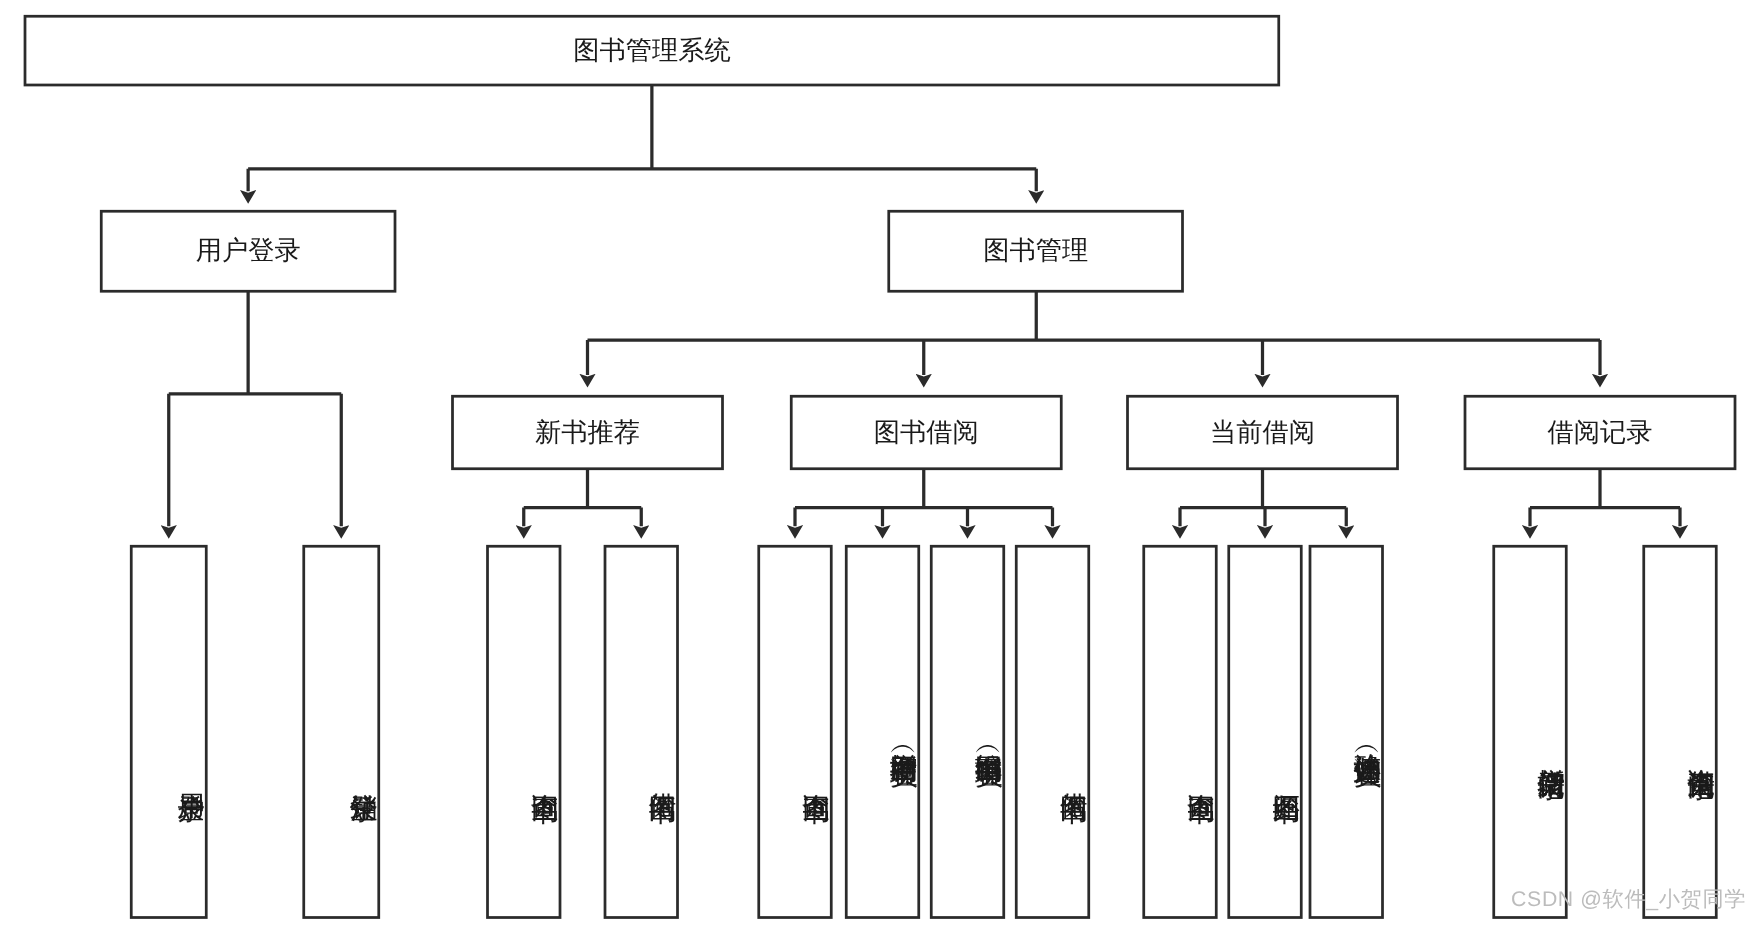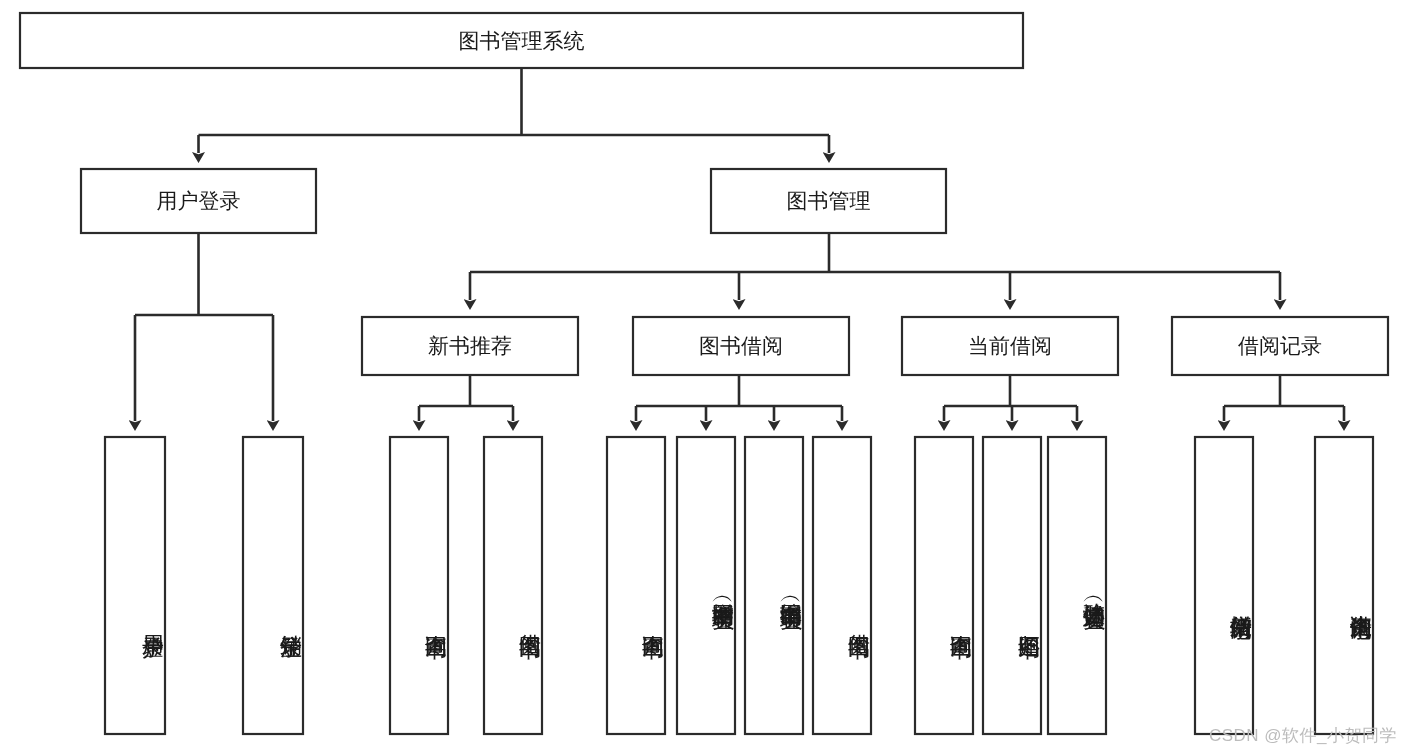--- a/index.html
+++ b/index.html
@@ -61,21 +61,21 @@
     display: flex;
     align-items: flex-start;
     justify-content: center;
     white-space: nowrap;
     pointer-events: none;
     user-select: none;
   }
   .watermark {
     position: absolute;
     right: 8px;
-    bottom: 0;
+    bottom: 16px;
     font-family: "Liberation Sans", "DejaVu Sans", sans-serif;
     font-size: 17px;
     color: #bcbcbc;
     letter-spacing: 0.5px;
     white-space: nowrap;
   }
 </style>
 </head>
 <body>
 

